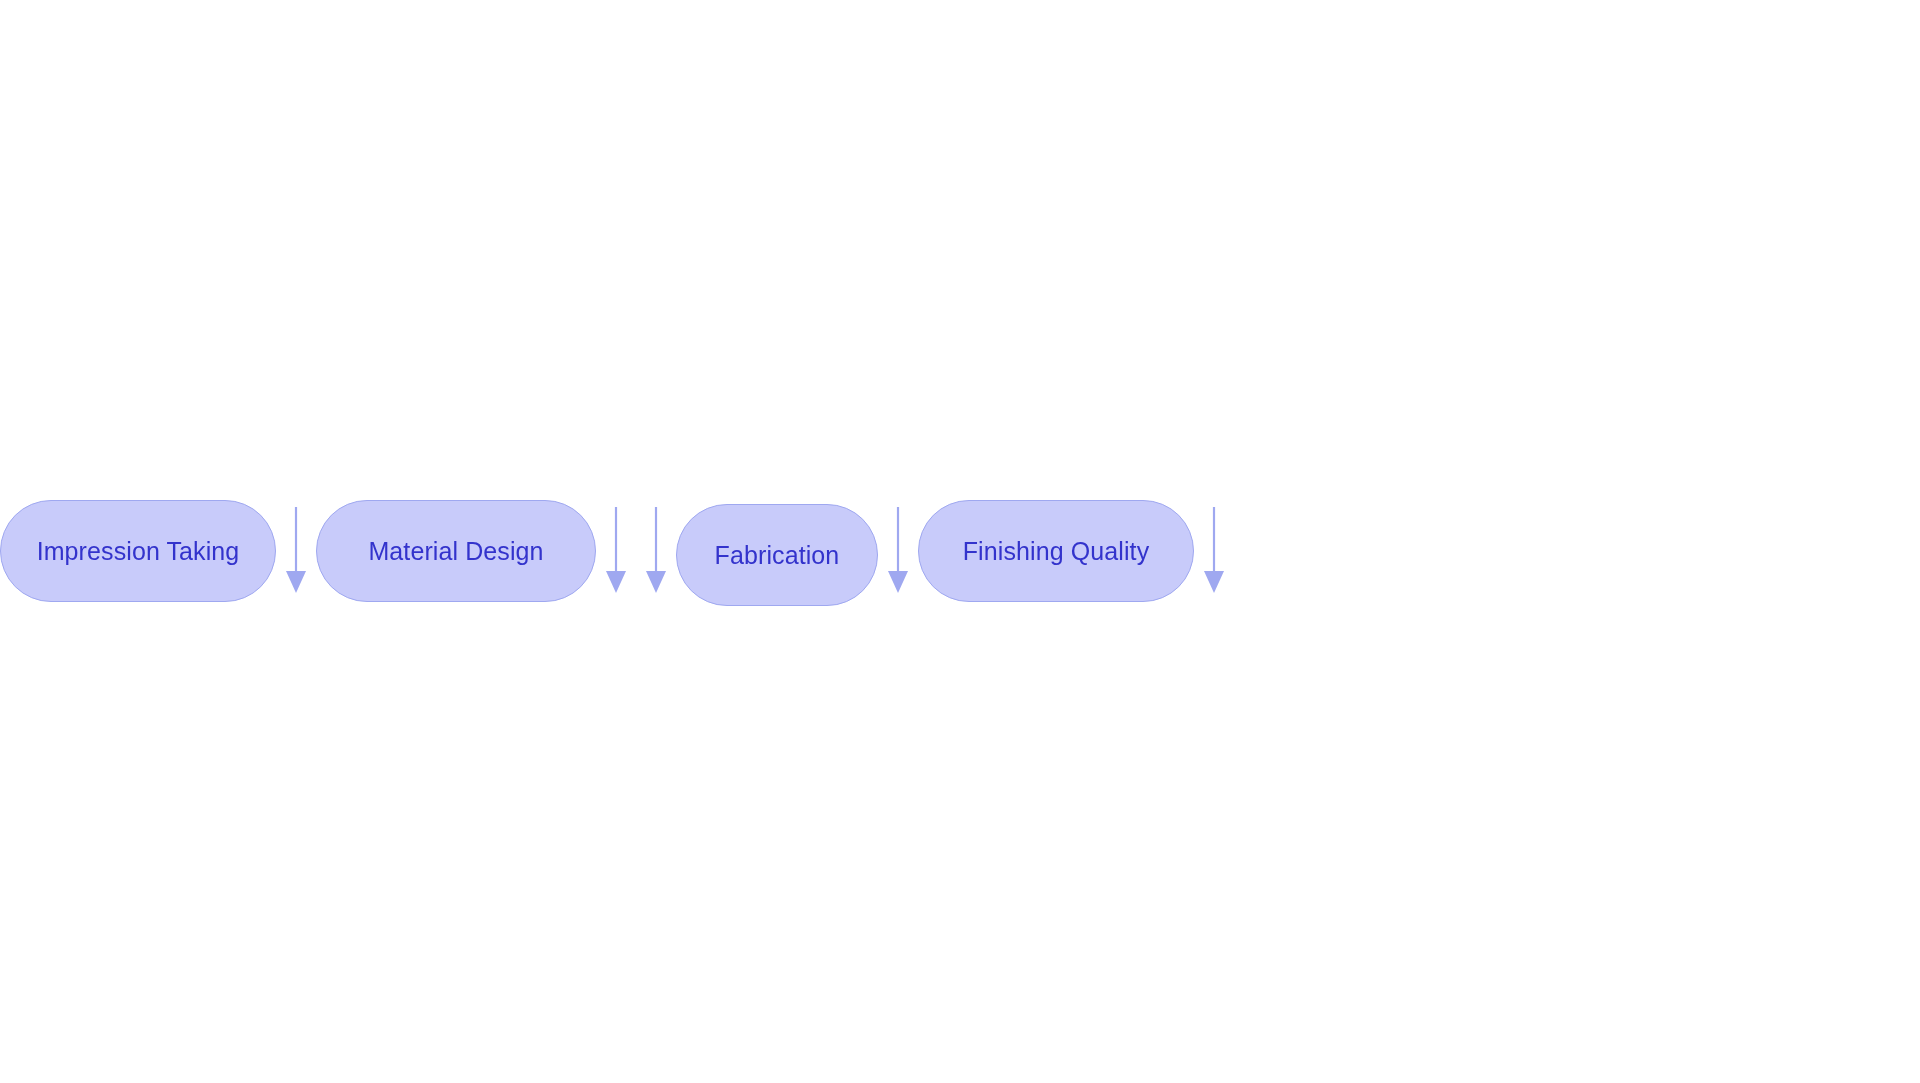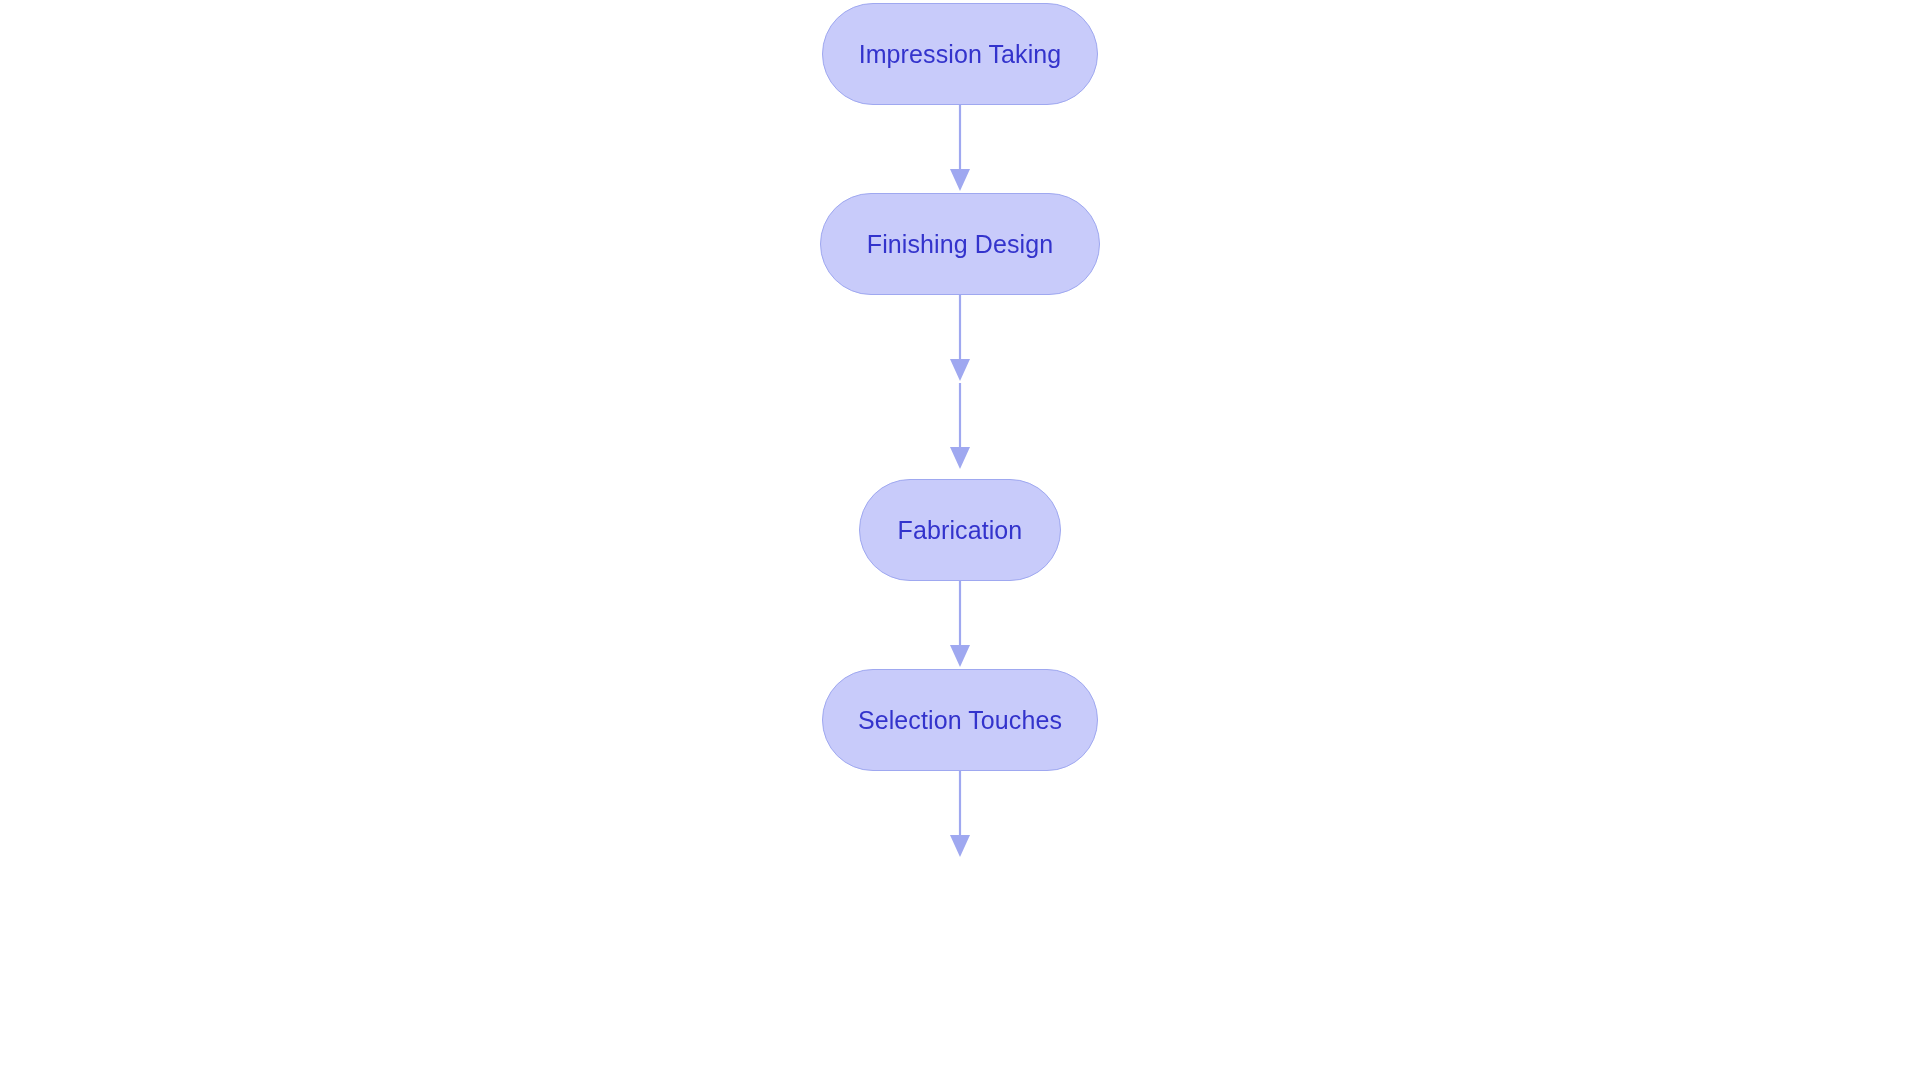--- a/index.html
+++ b/index.html
@@ -21,24 +21,24 @@
     background: #ffffff;
   }
 
   .flow-column {
     position: absolute;
     left: 0;
     top: 0;
     width: 1920px;
     height: 1083px;
     display: flex;
-    flex-direction: column;
+    flex-direction: row;
     align-items: center;
     justify-content: flex-start;
-    padding-top: 3px;
+    padding-top: 19px;
     box-sizing: border-box;
     border-radius: 22px;
   }
 
   .node {
     box-sizing: border-box;
     height: 102px;
     border-radius: 51px;
     background: #c8cbfa;
     border: 1.4px solid #9fa8f0;
@@ -91,21 +91,21 @@
     </div>
 
     <div class="connector">
       <svg viewBox="0 0 40 88" xmlns="http://www.w3.org/2000/svg" aria-hidden="true">
         <line x1="20" y1="0" x2="20" y2="74" stroke="#9fa8f0" stroke-width="2.2"></line>
         <polygon points="20,86 10,64 30,64" fill="#9fa8f0"></polygon>
       </svg>
     </div>
 
     <div class="node w-framework">
-      <span class="node-label">Finishing Design</span>
+      <span class="node-label">Material Design</span>
     </div>
 
     <div class="connector">
       <svg viewBox="0 0 40 88" xmlns="http://www.w3.org/2000/svg" aria-hidden="true">
         <line x1="20" y1="0" x2="20" y2="74" stroke="#9fa8f0" stroke-width="2.2"></line>
         <polygon points="20,86 10,64 30,64" fill="#9fa8f0"></polygon>
       </svg>
     </div>
 
 
@@ -121,21 +121,21 @@
     </div>
 
     <div class="connector">
       <svg viewBox="0 0 40 88" xmlns="http://www.w3.org/2000/svg" aria-hidden="true">
         <line x1="20" y1="0" x2="20" y2="74" stroke="#9fa8f0" stroke-width="2.2"></line>
         <polygon points="20,86 10,64 30,64" fill="#9fa8f0"></polygon>
       </svg>
     </div>
 
     <div class="node w-finishing">
-      <span class="node-label">Selection Touches</span>
+      <span class="node-label">Finishing Quality</span>
     </div>
 
     <div class="connector">
       <svg viewBox="0 0 40 88" xmlns="http://www.w3.org/2000/svg" aria-hidden="true">
         <line x1="20" y1="0" x2="20" y2="74" stroke="#9fa8f0" stroke-width="2.2"></line>
         <polygon points="20,86 10,64 30,64" fill="#9fa8f0"></polygon>
       </svg>
     </div>
 
 

